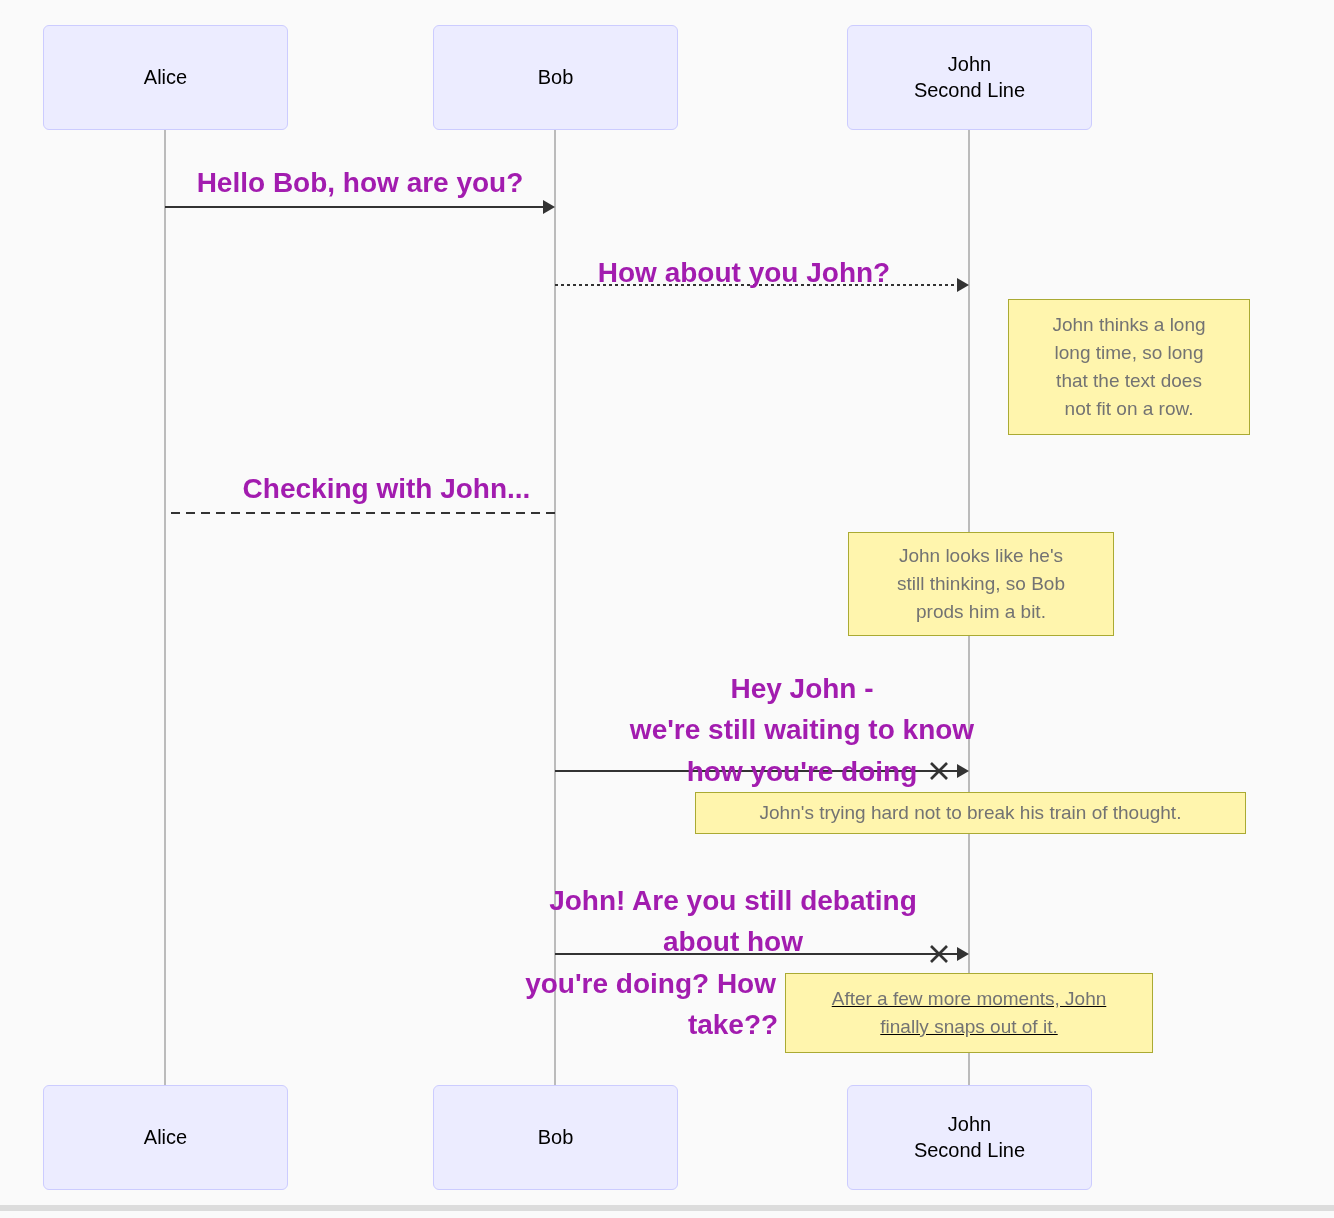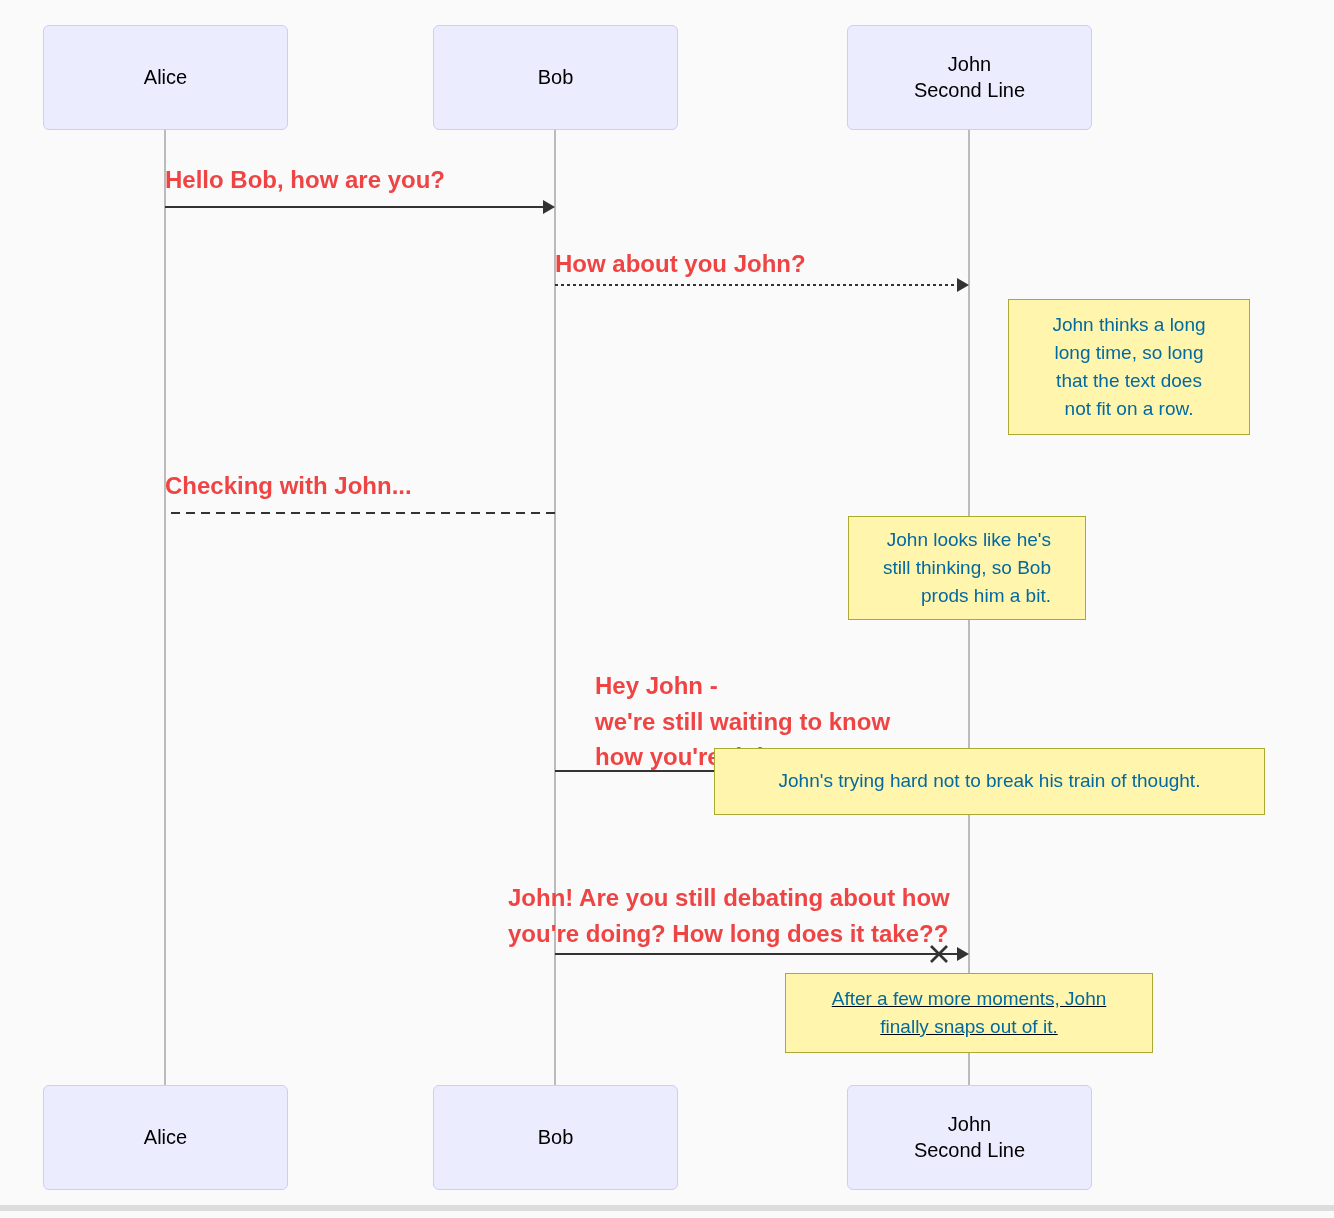--- a/index.html
+++ b/index.html
@@ -58,34 +58,34 @@
     background: #fff5ad;
     border: 1px solid #aaaa33;
     display: flex;
     align-items: center;
     justify-content: center;
     text-align: center;
   }
   .note-label {
     font-size: 19px;
     line-height: 1.48;
-    color: #0369a1;
+    color: #737373;
     white-space: pre-line;
     padding: 0 10px;
     font-family: "Liberation Sans", "DejaVu Sans", sans-serif;
   }
 
   
   .msg-label {
     position: absolute;
-    text-align: left;
-    font-size: 24px;
+    text-align: center;
+    font-size: 28px;
     font-weight: 700;
     line-height: 1.48;
-    color: #ef4444;
+    color: #a21caf;
     white-space: pre-line;
     pointer-events: none;
     font-family: "Liberation Sans", "DejaVu Sans", sans-serif;
   }
 
   
   #page-bottom-rule {
     position: absolute;
     left: 0;
     width: 100%;
@@ -149,41 +149,41 @@
       <div class="actor-box" style="left: 433px; top: 1085px; width: 245px; height: 105px;">
         <div class="actor-label">Bob</div>
       </div>
       <div class="actor-box" style="left: 847px; top: 1085px; width: 245px; height: 105px;">
         <div class="actor-label">John
 Second Line</div>
       </div>
     </div>
   <div id="message-labels">
       <div class="msg-label" style="left: 165px; width: 390px; top: 162px;">Hello Bob, how are you?</div>
-      <div class="msg-label" style="left: 555px; width: 378px; top: 246px;">How about you John?</div>
+      <div class="msg-label" style="left: 555px; width: 378px; top: 252px;">How about you John?</div>
       <div class="msg-label" style="left: 165px; width: 443px; top: 468px;">Checking with John...</div>
       <div class="msg-label" style="left: 555px; width: 414px; top: 668px; padding-left: 40px;">Hey John -
 we're still waiting to know
 how you're doing</div>
       <div class="msg-label" style="left: 508px; width: 450px; top: 880px;">John! Are you still debating about how
 you're doing? How long does it take??</div>
     </div>
   <div id="notes-layer">
       <div class="note-box" style="left: 1008px; top: 299px; width: 242px; height: 136px;">
         <div class="note-label">John thinks a long
 long time, so long
 that the text does
 not fit on a row.</div>
       </div>
-      <div class="note-box" style="left: 848px; top: 516px; width: 238px; height: 104px; text-align: right;">
+      <div class="note-box" style="left: 848px; top: 532px; width: 266px; height: 104px;">
         <div class="note-label">John looks like he's
 still thinking, so Bob
 prods him a bit.</div>
       </div>
-      <div class="note-box" style="left: 695px; top: 748px; width: 551px; height: 67px; margin-left: 19px;">
+      <div class="note-box" style="left: 695px; top: 792px; width: 551px; height: 42px;">
         <div class="note-label">John's trying hard not to break his train of thought.</div>
       </div>
       <div class="note-box" style="left: 785px; top: 973px; width: 368px; height: 80px; text-decoration: underline;">
         <div class="note-label">After a few more moments, John
 finally snaps out of it.</div>
       </div>
     </div>
 
   <div id="page-bottom-rule" style="top: 1205px;"></div>
 </div>

